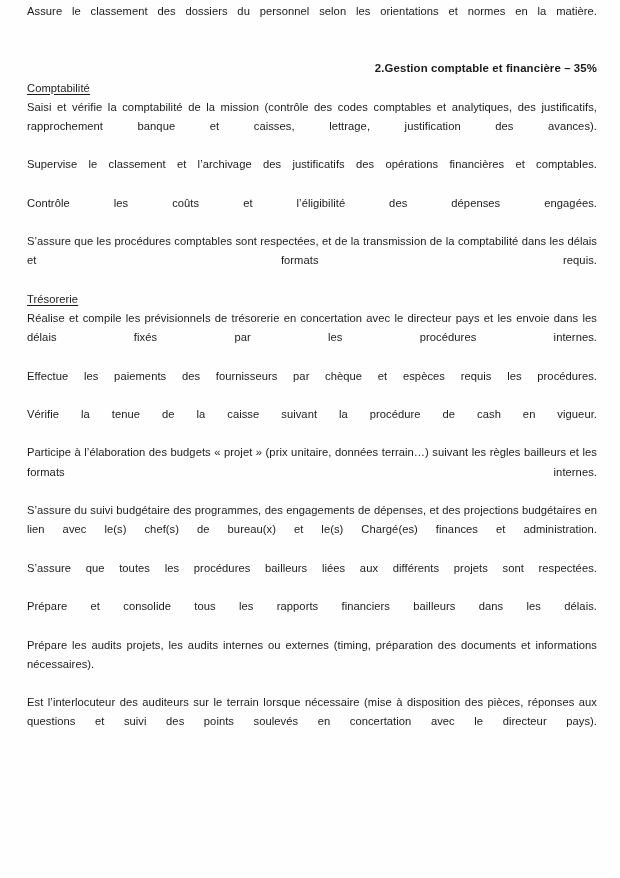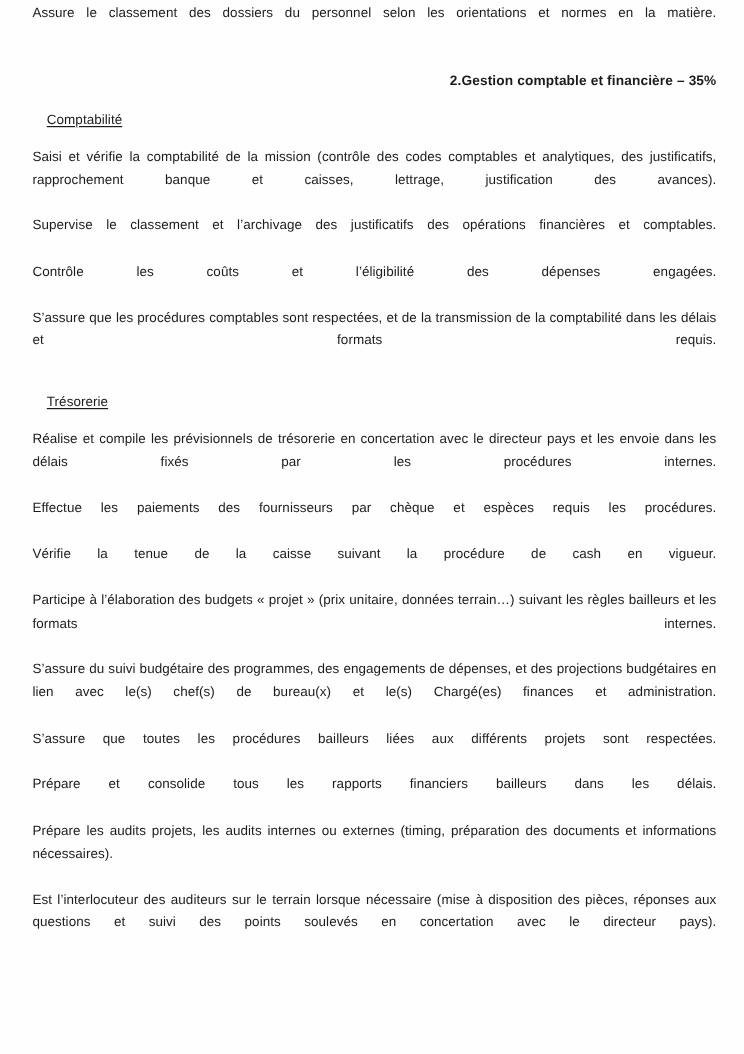--- a/index.html
+++ b/index.html
@@ -51,21 +51,21 @@
     font-size: 11.4px;
     line-height: 19.2px;
     text-align: right;
     letter-spacing: 0.01em;
   }
   .section-heading .num {
     display: inline-block;
     width: 16px;
   }
   .sub-heading {
-    margin: 12px;
+    margin: 0;
     text-align: left;
     line-height: 19.2px;
   }
   .sub-heading span.u {
     text-decoration: underline;
     text-underline-offset: 2px;
   }
   .spacer-block {
     height: 19px;
   }

